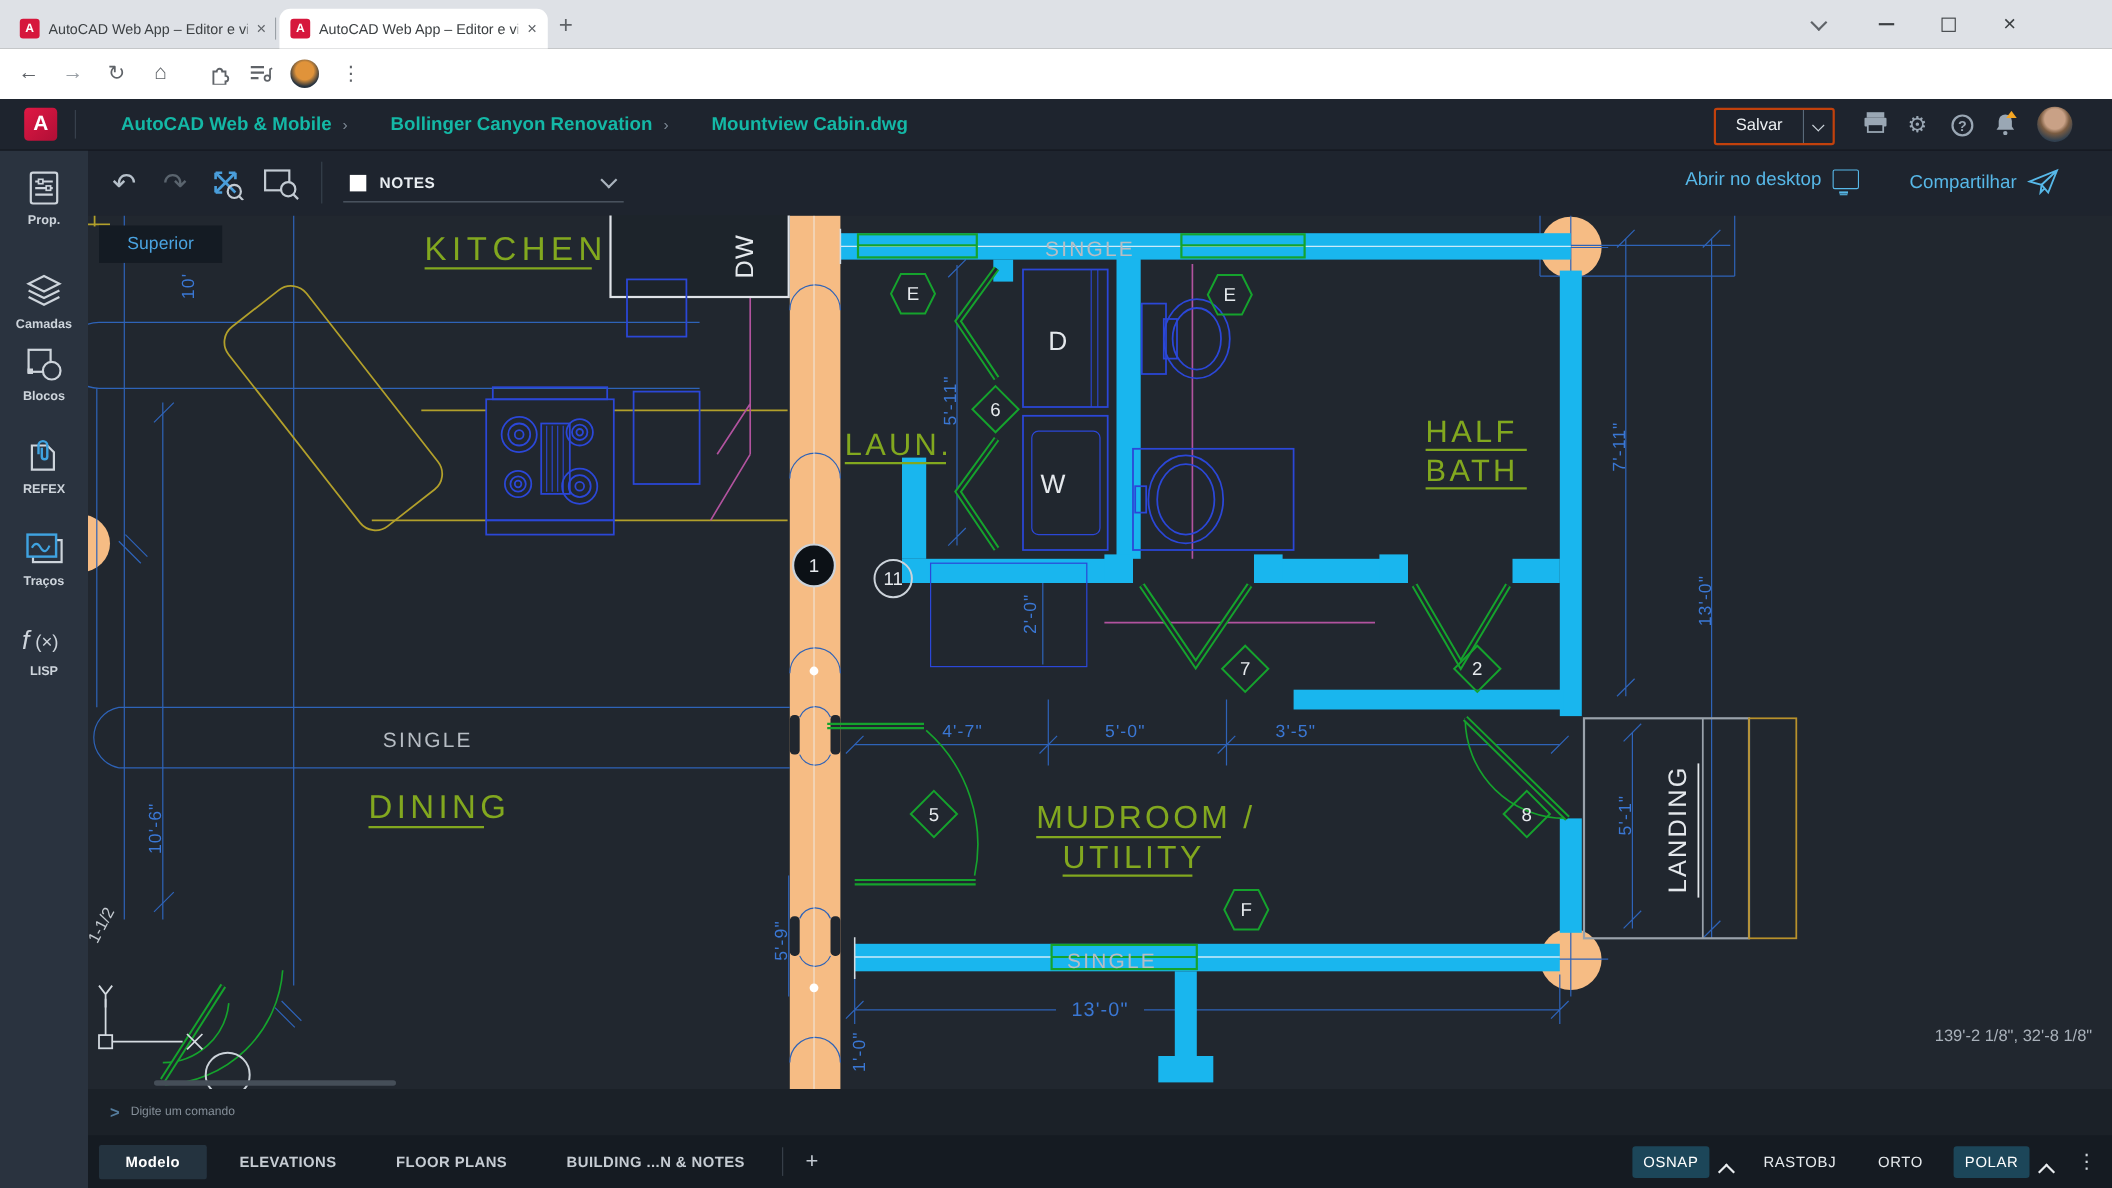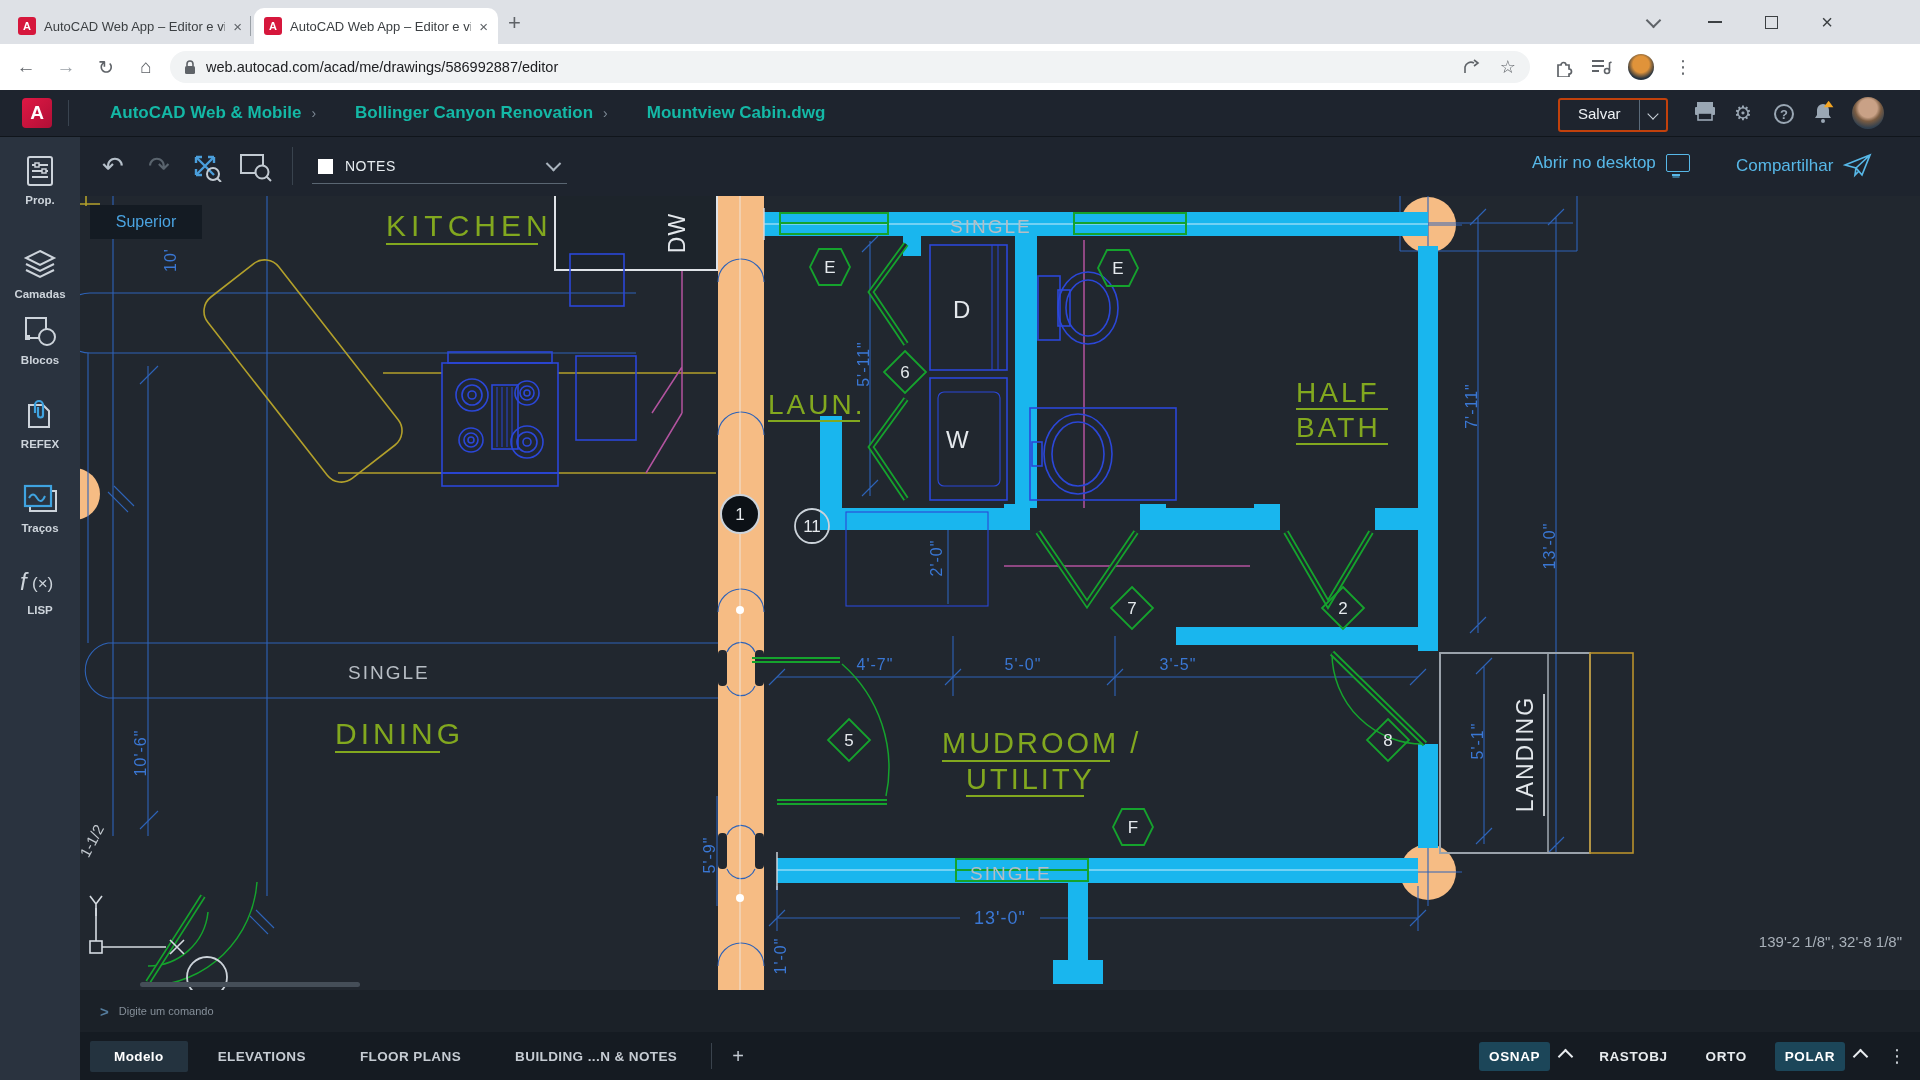--- a/index.html
+++ b/index.html
@@ -35,21 +35,21 @@
   .salvar .main{padding:5px 18px;}
   .salvar .caret{width:26px;border-left:1px solid #5a6a7a;display:flex;align-items:center;justify-content:center;}
   .caret-dn{width:7px;height:7px;border-right:1.6px solid #cdd5dc;border-bottom:1.6px solid #cdd5dc;transform:rotate(45deg);margin-top:-3px;}
   .hico{position:absolute;top:11px;color:#9aa7b4;font-size:20px;}
   .helpc{width:20px;height:20px;border:2px solid #9aa7b4;border-radius:50%;font-size:13px;font-weight:bold;color:#9aa7b4;display:flex;align-items:center;justify-content:center;box-sizing:border-box;}
   .avatar-hd{position:absolute;left:1852px;top:7px;width:32px;height:32px;border-radius:50%;background:radial-gradient(circle at 50% 35%,#c9a186 0 35%,#7a5c42 50%,#31404f 75%);}
   
   .toolbar{position:absolute;left:80px;top:137px;width:1840px;height:59px;background:#1e242e;}
   .tbico{position:absolute;top:14px;width:34px;height:30px;display:flex;align-items:center;justify-content:center;}
   .tbdiv{position:absolute;left:212px;top:10px;width:1px;height:38px;background:#39434e;}
-  .layerdd{position:absolute;left:232px;top:12px;width:255px;height:34px;border-bottom:1px solid #5a6672;display:flex;align-items:center;gap:12px;}
+  .layerdd{position:absolute;left:232px;top:12px;width:255px;height:34px;border-bottom:1px solid #5a6672;display:flex;align-items:center;gap:12px;font-weight:bold;}
   .swatch{width:15px;height:15px;background:#fff;margin-left:6px;}
   .layername{color:#e8edf1;font-size:14px;letter-spacing:.5px;}
   .layerdd .chev{margin-left:auto;margin-right:8px;border-color:#aab4be;transform:rotate(45deg) translate(-2px,-2px);}
   .tblink{position:absolute;top:16px;color:#57b8e8;font-size:17px;display:flex;align-items:center;gap:10px;}
   .monitor{width:22px;height:16px;border:1.6px solid #57b8e8;border-radius:2px;position:relative;}
   .monitor:after{content:"";position:absolute;left:5px;bottom:-5px;width:8px;height:2px;background:#57b8e8;box-shadow:0 2px 0 -0.5px #57b8e8;}
   
   .sidebar{position:absolute;left:0;top:137px;width:80px;height:943px;background:#2a333f;}
   .sbitem{position:absolute;left:0;width:80px;text-align:center;color:#cdd4db;}
   .sbitem .lbl{font-size:11.5px;font-weight:bold;margin-top:3px;}
@@ -61,21 +61,21 @@
   
   .cmdbar{position:absolute;left:80px;top:990px;width:1840px;height:42px;background:#1b2128;display:flex;align-items:center;}
   .cmdchev{color:#557d9e;font-size:15px;font-weight:bold;margin-left:20px;margin-right:10px;}
   .cmdtext{color:#858f99;font-size:11px;}
   .tabstrip{position:absolute;left:80px;top:1032px;width:1840px;height:48px;background:#151b22;display:flex;align-items:center;}
   .sheettab{color:#c6ccd3;font-size:13.5px;font-weight:bold;letter-spacing:.4px;padding:8px 24px;margin-left:6px;}
   .sheettab.active{background:#24333f;color:#fff;border-radius:2px;margin-left:10px;}
   .stripdiv{width:1px;height:26px;background:#3a434d;margin:0 10px;}
   .plus{color:#c3cad2;font-size:20px;padding:0 10px;}
   .toggles{position:absolute;right:14px;top:0;height:48px;display:flex;align-items:center;gap:18px;}
-  .toggle{color:#e8ecef;font-size:13.5px;font-weight:bold;letter-spacing:.6px;display:flex;align-items:center;gap:10px;}
+  .toggle{color:#e8ecef;font-size:13.5px;font-weight:normal;letter-spacing:.6px;display:flex;align-items:flex-end;gap:10px;}
   .toggle .pill{padding:7px 10px;}
   .toggle.on .pill{background:#1c4659;border-radius:3px;color:#fff;}
   .kebab{color:#cfd5db;font-size:18px;margin-left:4px;}
   svg text{font-family:"Liberation Sans",sans-serif;}
 </style>
 </head>
 <body>
 
 <div id="app">
 
@@ -102,33 +102,20 @@
         <span class="restore"></span>
       </div>
     <div class="wctrl" style="left:1804px;font-size:20px">×</div>
   </div>
 
   <div class="navbar">
     <div class="navico" style="margin-left:6px">←</div>
     <div class="navico" style="color:#9aa0a6">→</div>
     <div class="navico">↻</div>
     <div class="navico">⌂</div>
-    <div class="urlpill">
-      <svg width="12" height="15">
-          <rect x="1" y="6" width="10" height="8" rx="1.5" fill="#5f6368"></rect>
-          <path d="M3,6 V4 a3,3 0 0 1 6,0 V6" fill="none" stroke="#5f6368" stroke-width="1.6"></path>
-        </svg>
-      <span class="url">web.autocad.com/acad/me/drawings/586992887/editor</span>
-      <span style="margin-left:auto;display:flex;gap:18px;align-items:center">
-        <svg width="20" height="18">
-            <path d="M3,15 V9 a6,6 0 0 1 9,-4 M12,2 l4,3 -4,3" fill="none" stroke="#5f6368" stroke-width="1.6"></path>
-          </svg>
-        <span style="font-size:18px;color:#5f6368">☆</span>
-      </span>
-    </div>
     <div class="navright">
       <svg width="20" height="20">
           <path d="M4,8 h3 a2.5,2.5 0 1 1 5,0 h3 v4 a2.5,2.5 0 1 1 0,5 v3 h-11 z" fill="none" stroke="#5f6368" stroke-width="1.7"></path>
         </svg>
       <svg width="22" height="18">
           <path d="M2,3 h12 M2,8 h12 M2,13 h7" stroke="#5f6368" stroke-width="2"></path>
           <circle cx="17" cy="13" r="2.5" fill="none" stroke="#5f6368" stroke-width="1.6"></circle>
           <path d="M19.5,13 V5 l2,-1" stroke="#5f6368" stroke-width="1.6" fill="none"></path>
         </svg>
       <div class="avatar-sm"></div>

